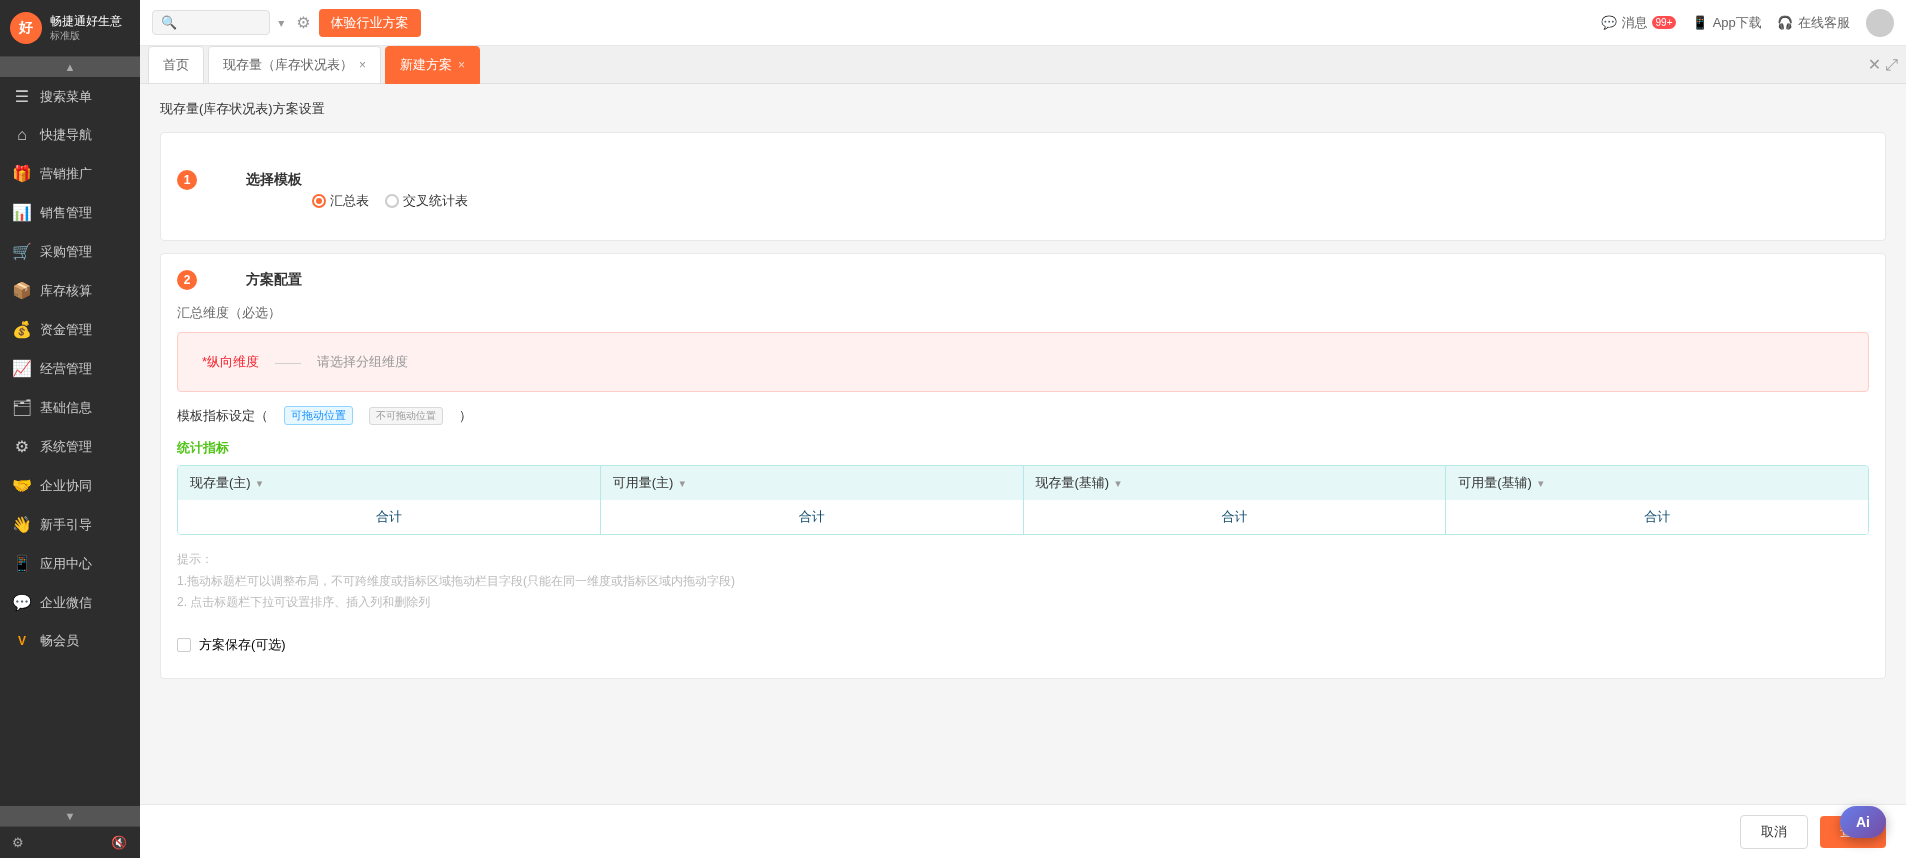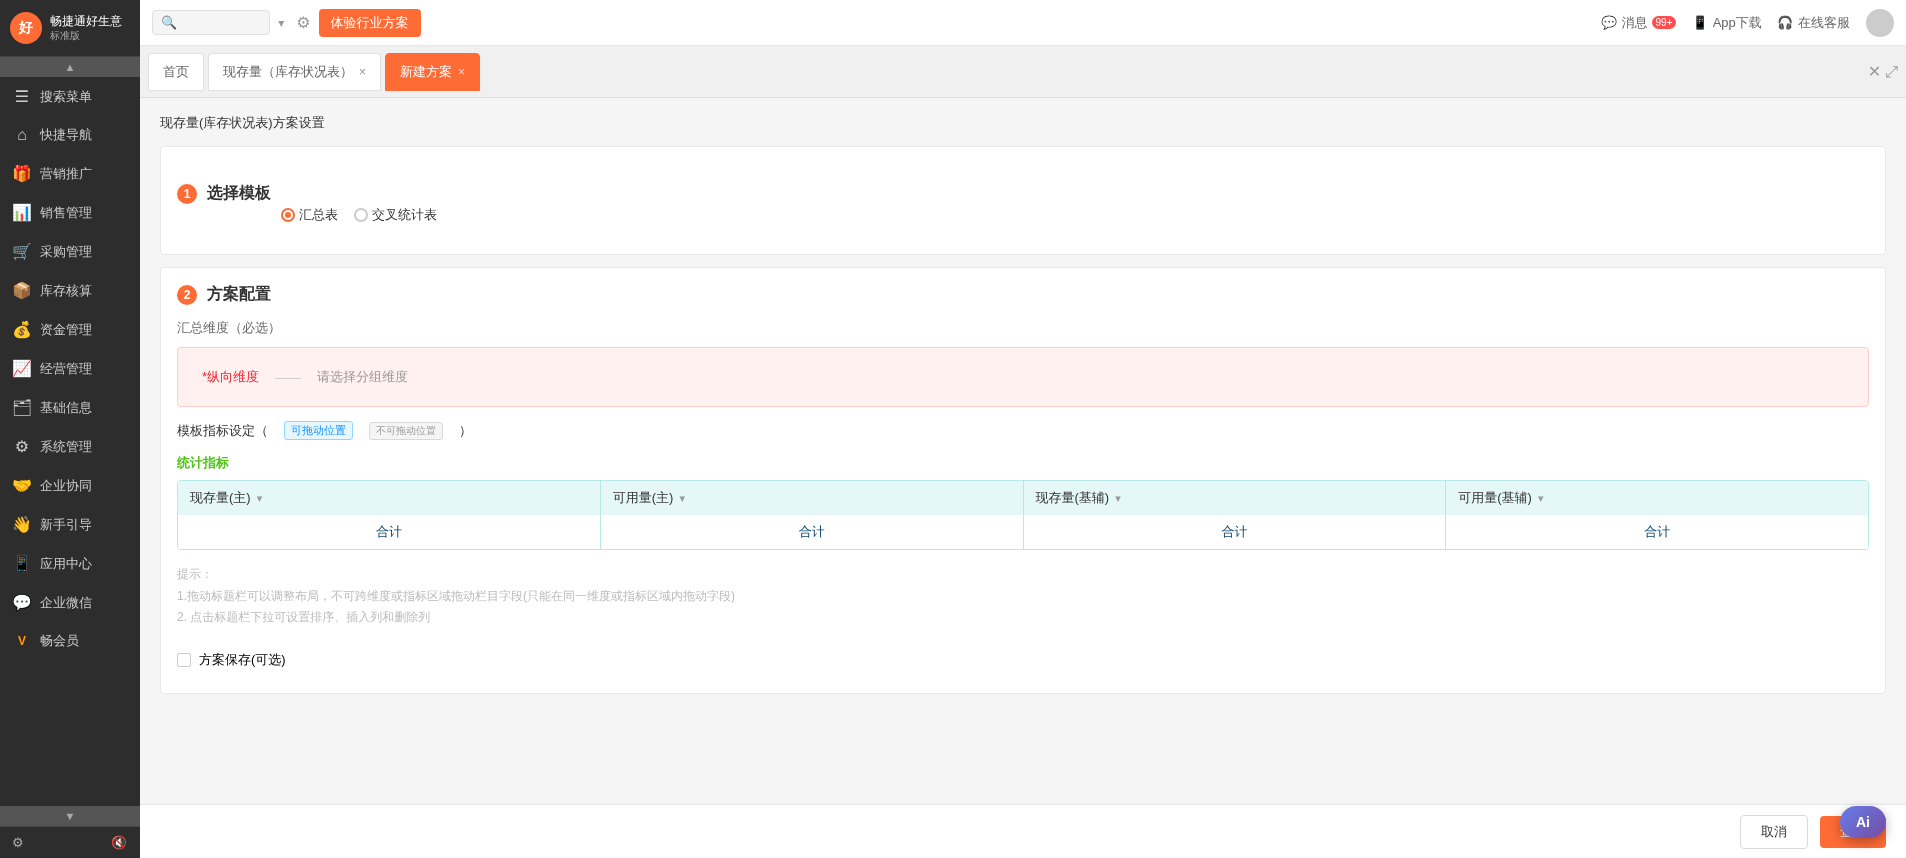--- a/index.html
+++ b/index.html
@@ -89,21 +89,21 @@
     }
     .topbar-app, .topbar-service { display: flex; align-items: center; gap: 4px; cursor: pointer; color: #666; font-size: 13px; }
     .topbar-avatar { width: 28px; height: 28px; border-radius: 50%; background: #ddd; }
 
     
     .tabs {
       background: #f0f0f0;
       display: flex;
       align-items: center;
       padding: 0 8px;
-      height: 52px;
+      height: 38px;
       border-bottom: 1px solid #e0e0e0;
       flex-shrink: 0;
     }
     .tab {
       display: flex; align-items: center; gap: 6px;
       padding: 6px 14px; font-size: 13px; cursor: pointer;
       border-radius: 4px 4px 0 0; height: 38px;
       border: 1px solid transparent;
     }
     .tab.active {
@@ -127,21 +127,21 @@
 
     .section-header {
       display: flex; align-items: center; gap: 10px; margin-bottom: 14px;
     }
     .step-badge {
       width: 20px; height: 20px; border-radius: 50%;
       background: #ff6b35; color: white; font-size: 12px;
       display: flex; align-items: center; justify-content: center; font-weight: bold;
       flex-shrink: 0;
     }
-    .section-title { font-size: 16px; font-weight: bold; color: #333; }
+    .section-title { font-size: 14px; font-weight: bold; color: #333; margin-left: 39px; }
 
     
     .radio-group { display: flex; align-items: center; gap: 16px; margin-top: 43px; }
     .radio-item { display: flex; align-items: center; gap: 4px; cursor: pointer; font-size: 13px; color: #333; }
     .radio-circle {
       width: 14px; height: 14px; border-radius: 50%; border: 2px solid #ccc;
       display: flex; align-items: center; justify-content: center;
     }
     .radio-circle.checked { border-color: #ff6b35; }
     .radio-circle.checked::after {

